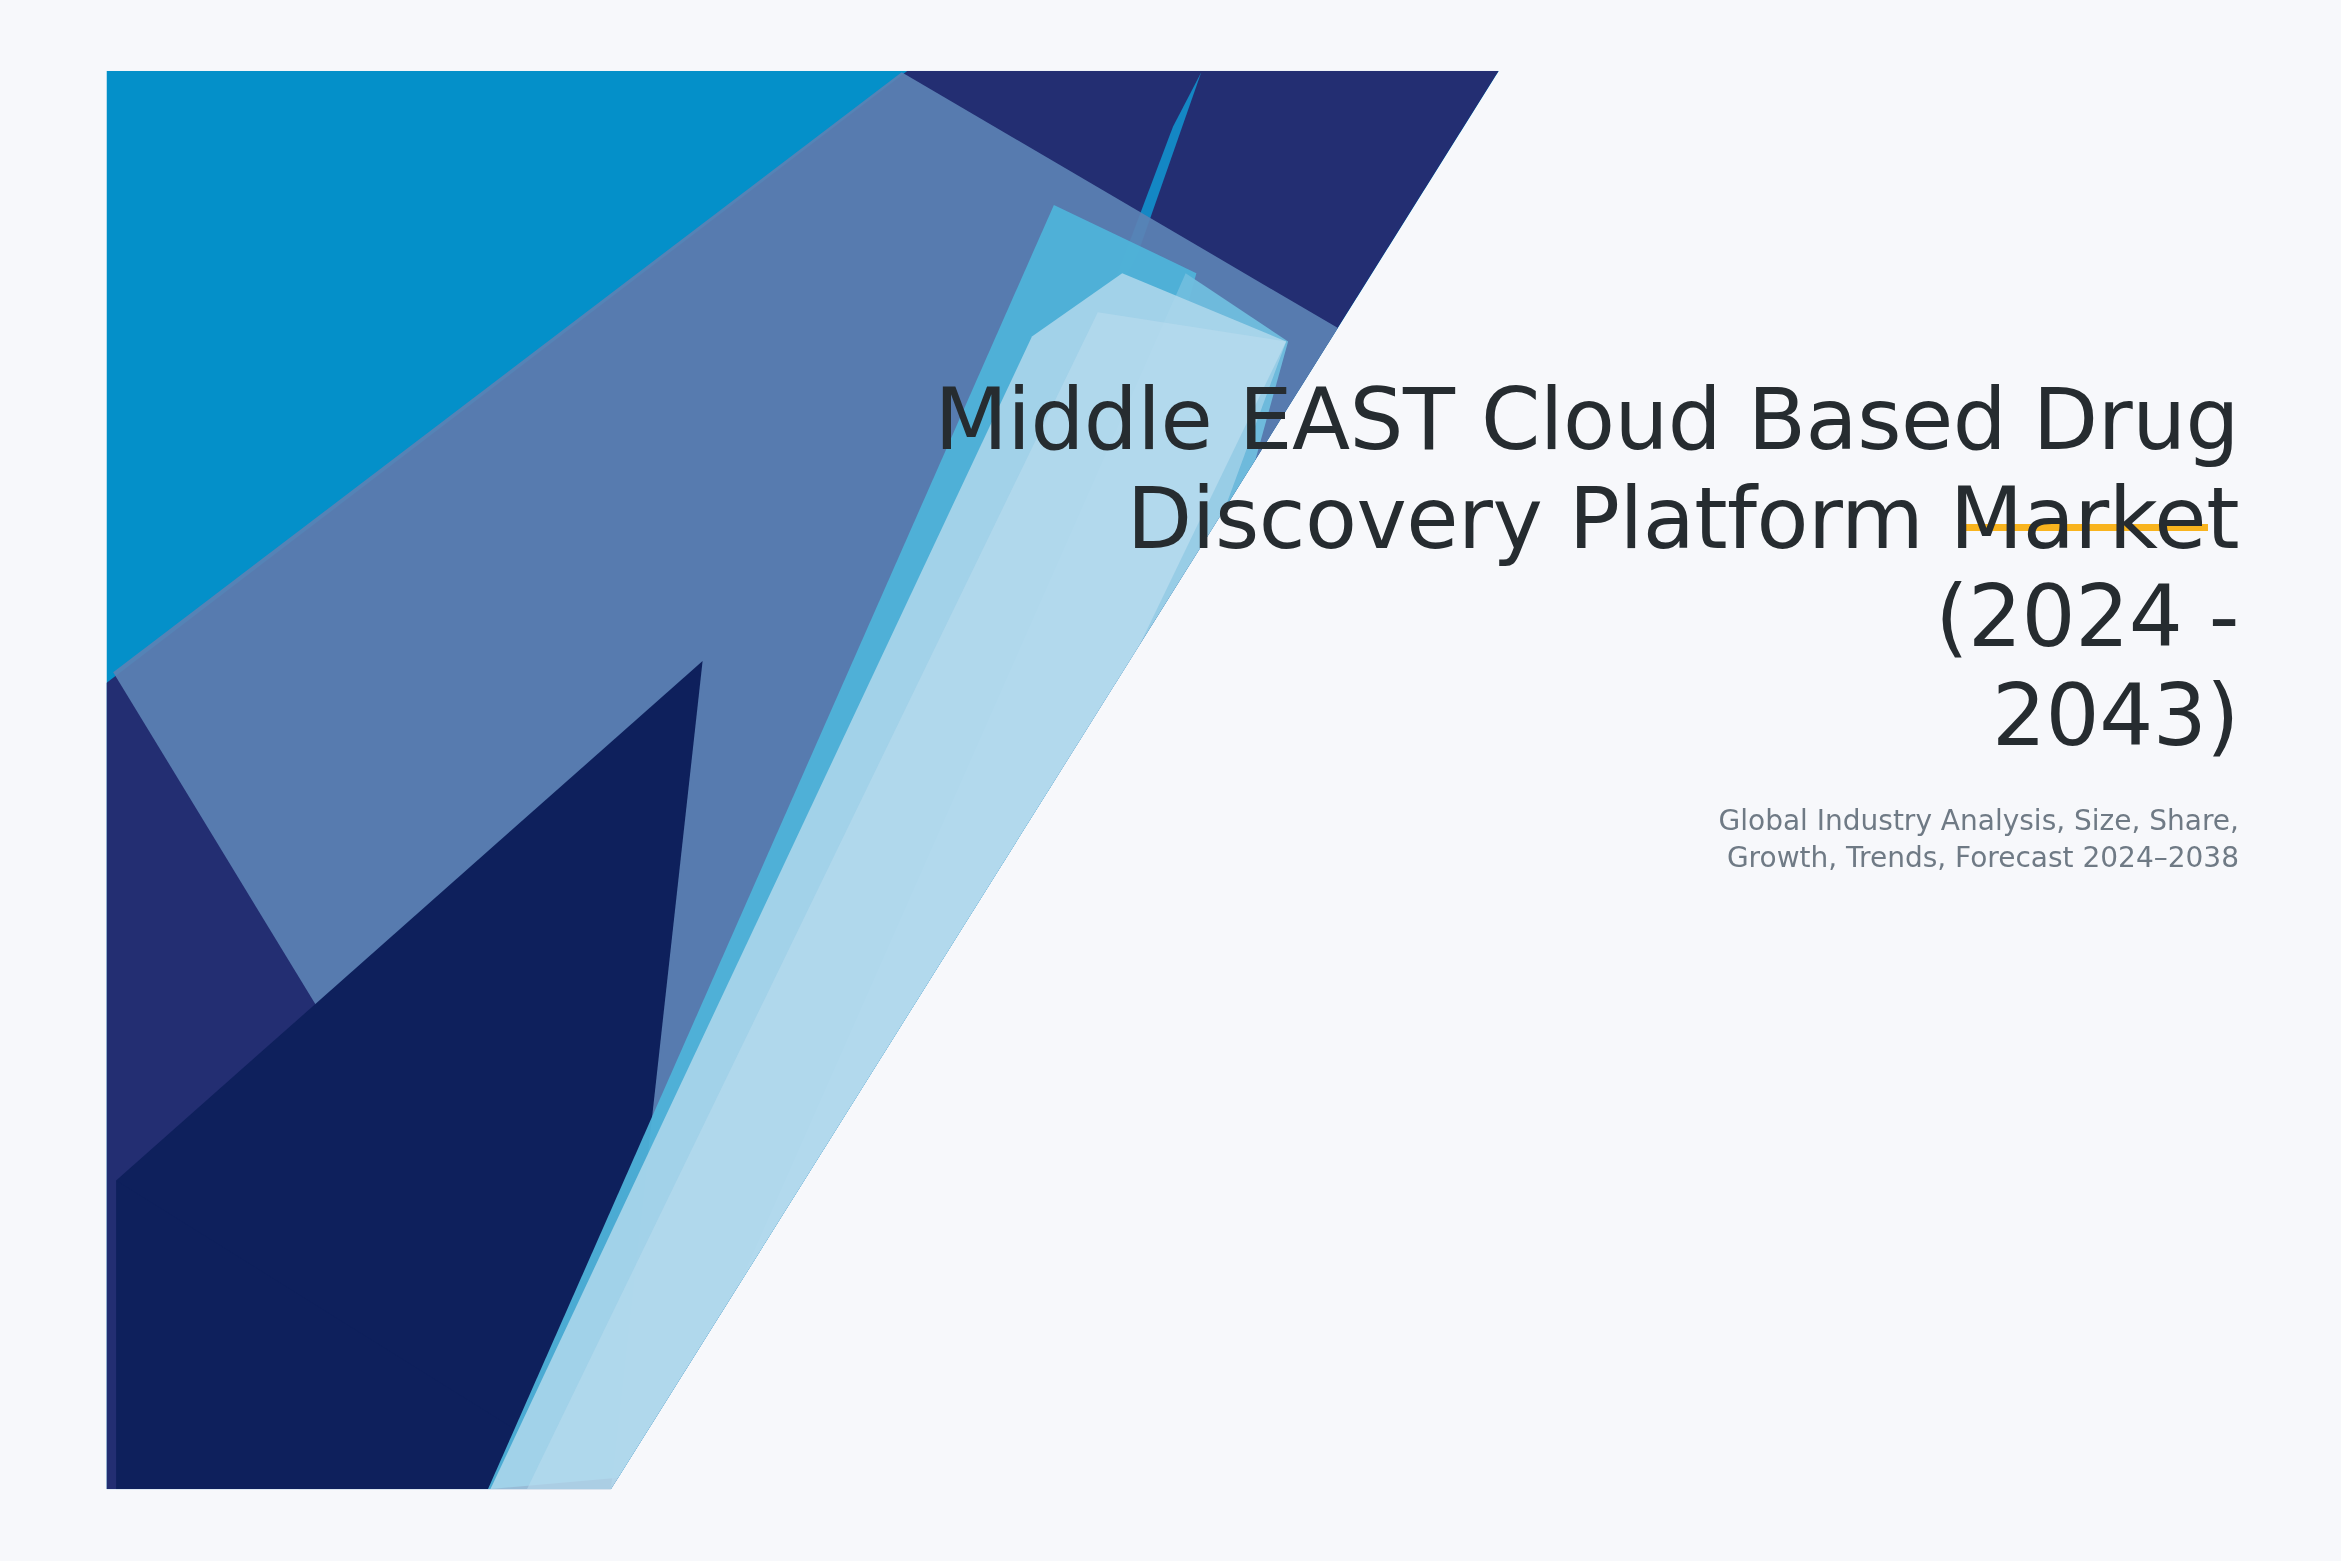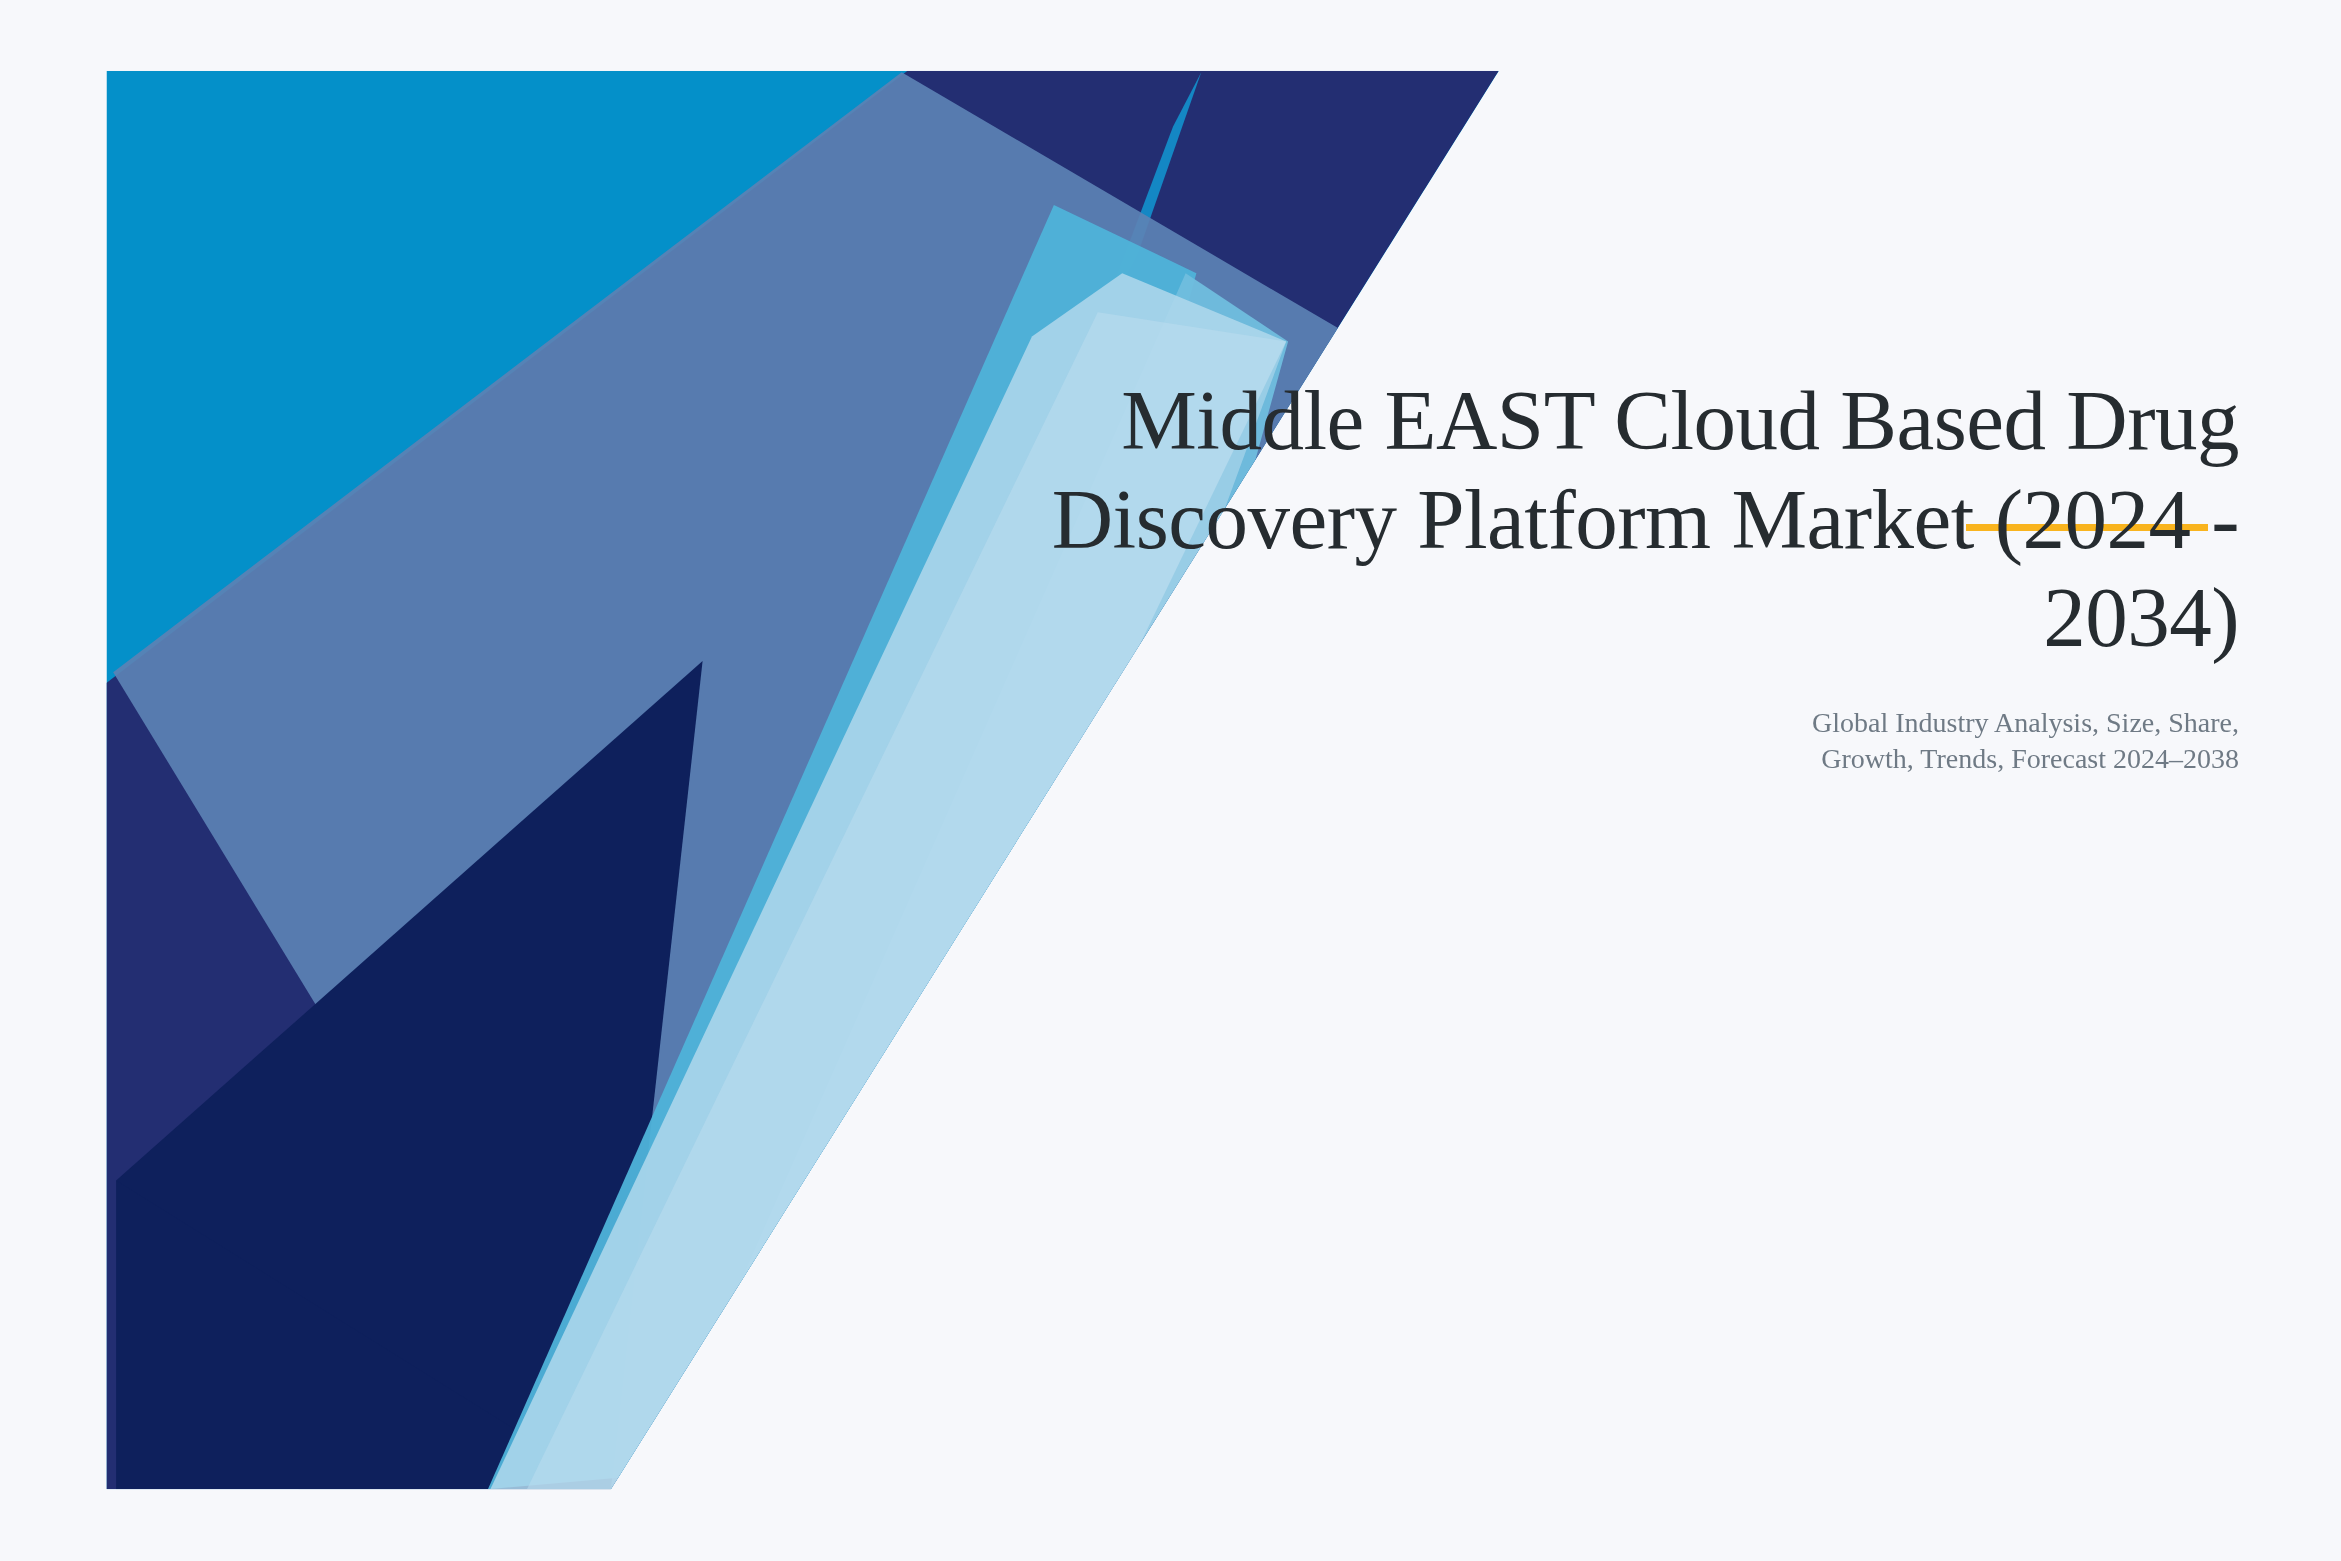--- a/index.html
+++ b/index.html
@@ -15,21 +15,20 @@
     overflow: hidden;
     position: relative;
   }
 
   #cover {
     position: absolute;
     inset: 0;
     width: 1872px;
     height: 1561px;
     background: #f7f8fb;
-    font-family: Liberation Serif, serif;
   }
 
   
   #artwork {
     position: absolute;
     left: 0;
     top: 0;
     width: 2342px;
     height: 1561px;
     pointer-events: none;
@@ -128,20 +127,20 @@
     <g clip-path="url(#panelClip2)">
       <polygon points="2636,700 1500,3053 1005,3053 2115,690 2300,560" fill="#B0D8EC" fill-opacity="0.85"></polygon>
       <polygon points="2636,700 1880,2760 1470,3053 1080,3053 2250,640" fill="#BCDDEE" fill-opacity="0.55"></polygon>
     </g>
   </svg>
 
   <div class="hl-rule"></div>
 
   <div id="text-block">
 
-    <h1 id="report-title"><span>Middle EAST Cloud Based Drug</span><br><span>Discovery Platform Market (2024 -</span><br><span>2034)</span></h1>
+    <h1 id="report-title"><span>Middle EAST Cloud Based Drug</span><br><span>Discovery Platform Market (2024 -</span><br><span>2043)</span></h1>
 
     <p id="report-subtitle"><span>Global Industry Analysis, Size, Share,</span><br><span>Growth, Trends, Forecast 2024–2038</span></p>
 
   </div>
 
 </div>
 
 
 </body></html>

